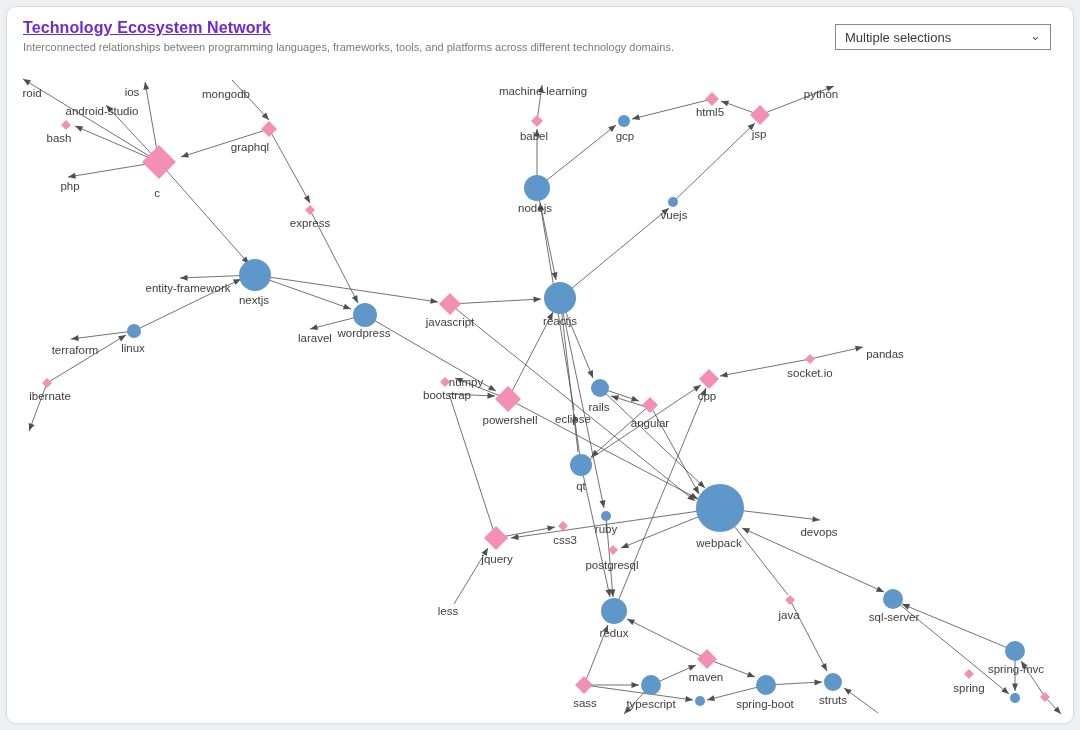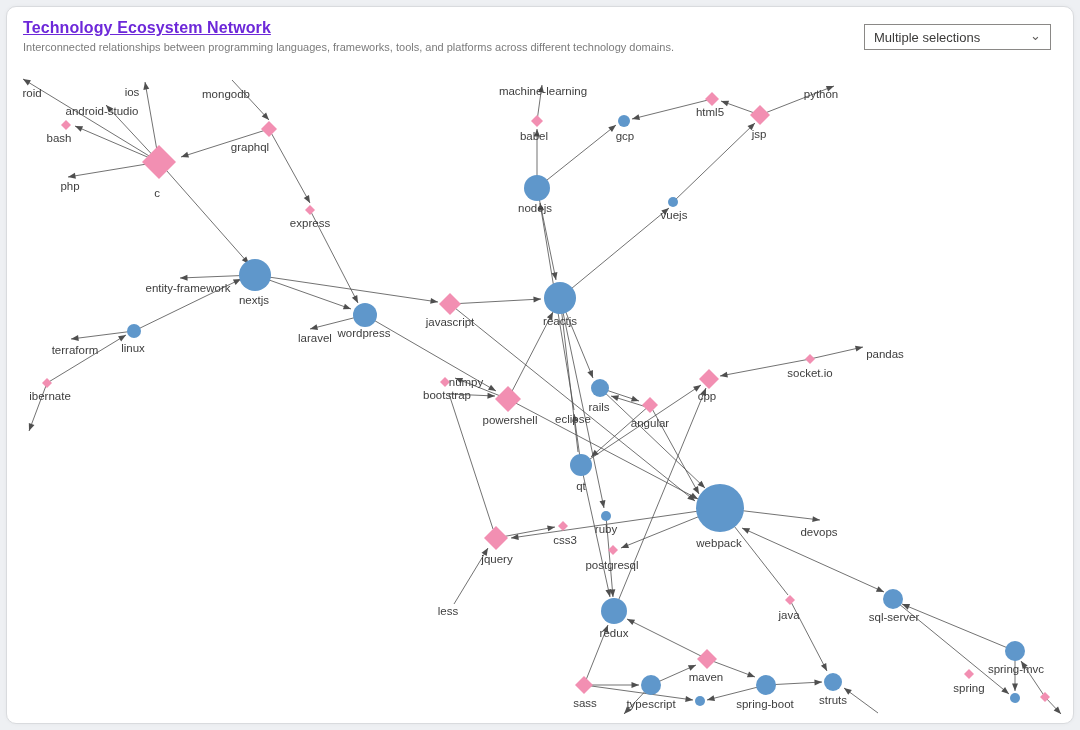--- a/index.html
+++ b/index.html
@@ -13,21 +13,21 @@
     box-shadow:0 0 4px rgba(0,0,0,0.04);
   }
   .header{position:absolute;left:16px;top:12px;right:16px;}
   .title{
     font-size:16px;font-weight:600;color:#6d28d9;letter-spacing:.1px;text-decoration:underline;
   }
   .subtitle{
     font-size:11px;color:#7b7b7b;margin-top:4px;
   }
   .dropdown{
-    position:absolute;right:22px;top:17px;width:187px;height:26px;
+    position:absolute;right:22px;top:17px;width:216px;height:26px;
     border:1px solid #8a8886;background:#fff;display:flex;align-items:center;
     justify-content:space-between;padding:12px 9px;box-sizing:border-box;cursor:pointer;
   }
   .dropdown-label{font-size:13px;color:#3b3a39;}
   .chev{font-size:13px;color:#605e5c;line-height:1;transform:translateY(-2px);}
   #graph{position:absolute;left:0;top:0;}
   text.nlabel{font-size:11.5px;fill:#3d3d3d;}
 </style>
 </head>
 <body>

